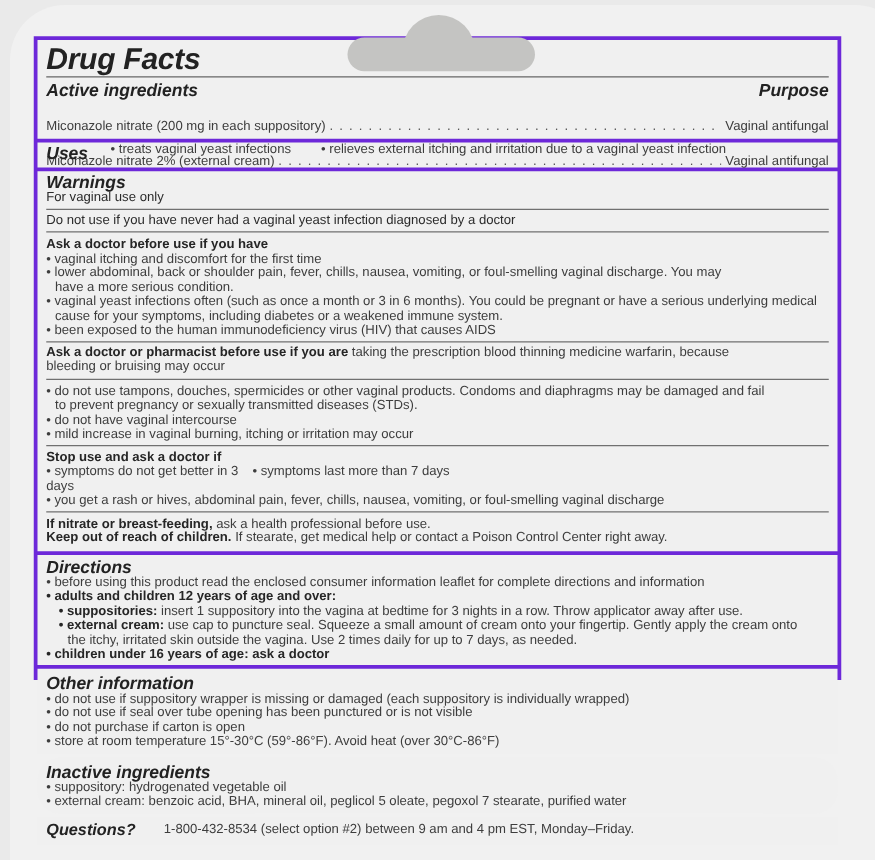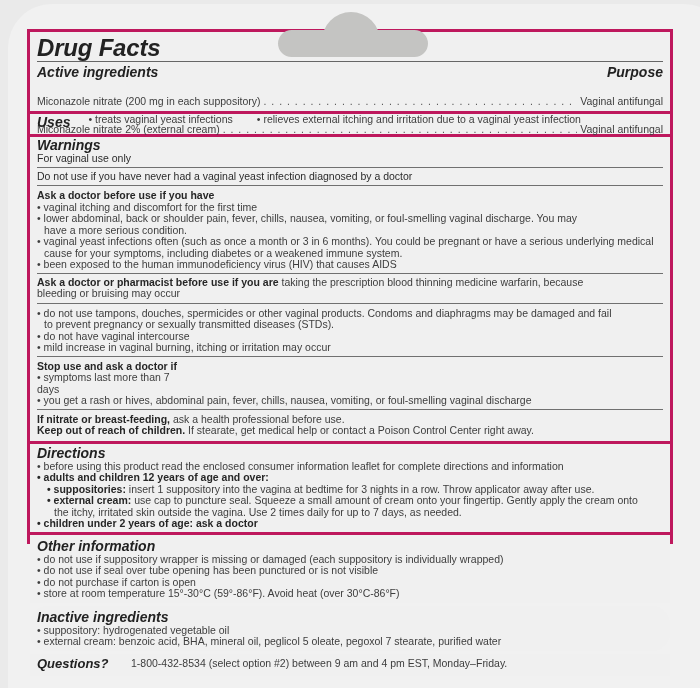--- a/index.html
+++ b/index.html
@@ -9,21 +9,21 @@
   .card {
     position: absolute; left: 8px; top: 4px; width: 720px; height: 700px;
     background: #f1f1f1; border-radius: 44px 44px 0 0;
   }
   .hang-tab { position: absolute; left: 278px; top: 12px; width: 150px; height: 45px; z-index: 5; }
   .hang-dome { position: absolute; left: 44px; top: 0; width: 58px; height: 40px; background: #c4c4c2; border-radius: 30px 30px 0 0; }
   .hang-pill { position: absolute; left: 0; top: 18px; width: 150px; height: 27px; background: #c4c4c2; border-radius: 14px; }
 
   .panel {
     position: absolute; left: 27px; top: 29px; width: 646px; height: 515px;
-    background: #be185d; padding: 3px;
+    background: #6d28d9; padding: 3px;
   }
   .box {
     background: #f0f0f0; margin-bottom: 3px; padding: 0 7px 1px 7px;
   }
   .box:last-child { margin-bottom: 0; }
 
   .title-line { font-style: italic; font-weight: bold; color: #222; }
   .df-title { font-size: 24px; line-height: 27px; padding-top: 2px; letter-spacing: -0.2px; border-bottom: 1.5px solid #666; }
   .sec-title { font-size: 14px; line-height: 16px; }
   .row-head { display: flex; justify-content: space-between; }
@@ -102,37 +102,38 @@
       <div class="txt" style="padding-right:40px;"><span class="b">Ask a doctor or pharmacist before use if you are</span><span> taking the prescription blood thinning medicine warfarin, because bleeding or bruising may occur</span></div>
     </div>
     <div class="subsec" style="padding-top:4px;">
       <div class="txt bl" style="padding-right:40px;">• do not use tampons, douches, spermicides or other vaginal products. Condoms and diaphragms may be damaged and fail to prevent pregnancy or sexually transmitted diseases (STDs).</div>
       <div class="txt bl">• do not have vaginal intercourse</div>
       <div class="txt bl">• mild increase in vaginal burning, itching or irritation may occur</div>
     </div>
     <div class="subsec" style="padding-top:4px;">
       <div class="txt b">Stop use and ask a doctor if</div>
       <div class="txt inline2">
+        <span style="width:165px;">• symptoms do not get better in 3 days</span>
         <span>• symptoms last more than 7 days</span>
       </div>
       <div class="txt bl">• you get a rash or hives, abdominal pain, fever, chills, nausea, vomiting, or foul-smelling vaginal discharge</div>
     </div>
     <div class="subsec" style="padding-top:4px;">
       <div class="txt"><span class="b">If nitrate or breast-feeding,</span><span> ask a health professional before use.</span></div>
       <div class="txt"><span class="b">Keep out of reach of children.</span><span> If stearate, get medical help or contact a Poison Control Center right away.</span></div>
     </div>
   </div>
 
   <div class="box" style="padding-top:1px;padding-bottom:2px;">
     <div class="title-line sec-title">Directions</div>
     <div class="txt bl">• before using this product read the enclosed consumer information leaflet for complete directions and information</div>
     <div class="txt bl b">• adults and children 12 years of age and over:</div>
     <div class="txt bl2"><span class="b">• suppositories:</span><span> insert 1 suppository into the vagina at bedtime for 3 nights in a row. Throw applicator away after use.</span></div>
     <div class="txt bl2" style="padding-right:20px;"><span class="b">• external cream:</span><span> use cap to puncture seal. Squeeze a small amount of cream onto your fingertip. Gently apply the cream onto the itchy, irritated skin outside the vagina. Use 2 times daily for up to 7 days, as needed.</span></div>
-    <div class="txt bl b">• children under 2 years of age: ask a doctor</div>
+    <div class="txt bl b">• children under 16 years of age: ask a doctor</div>
   </div>
 
   <div class="box" style="padding-top:3px;padding-bottom:3px;">
     <div class="title-line sec-title">Other information</div>
     <div class="txt bl">• do not use if suppository wrapper is missing or damaged (each suppository is individually wrapped)</div>
     <div class="txt bl">• do not use if seal over tube opening has been punctured or is not visible</div>
     <div class="txt bl">• do not purchase if carton is open</div>
     <div class="txt bl">• store at room temperature 15°-30°C (59°-86°F). Avoid heat (over 30°C-86°F)</div>
   </div>
 

